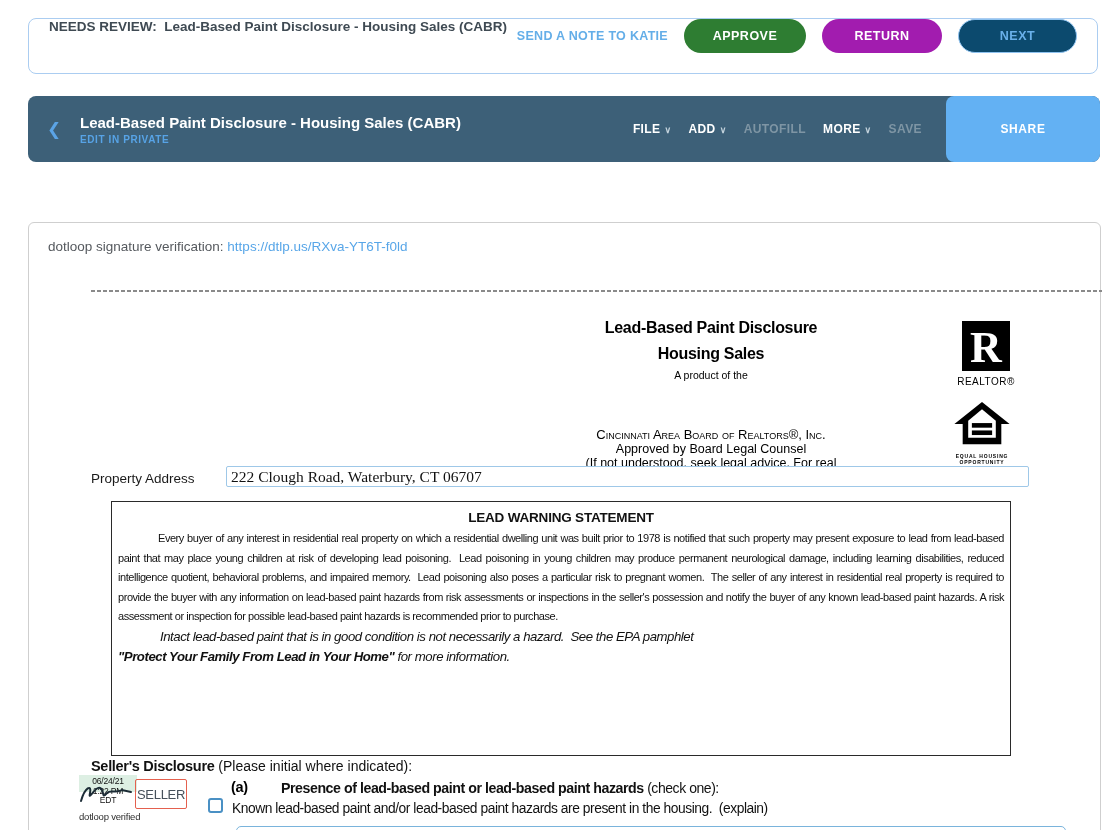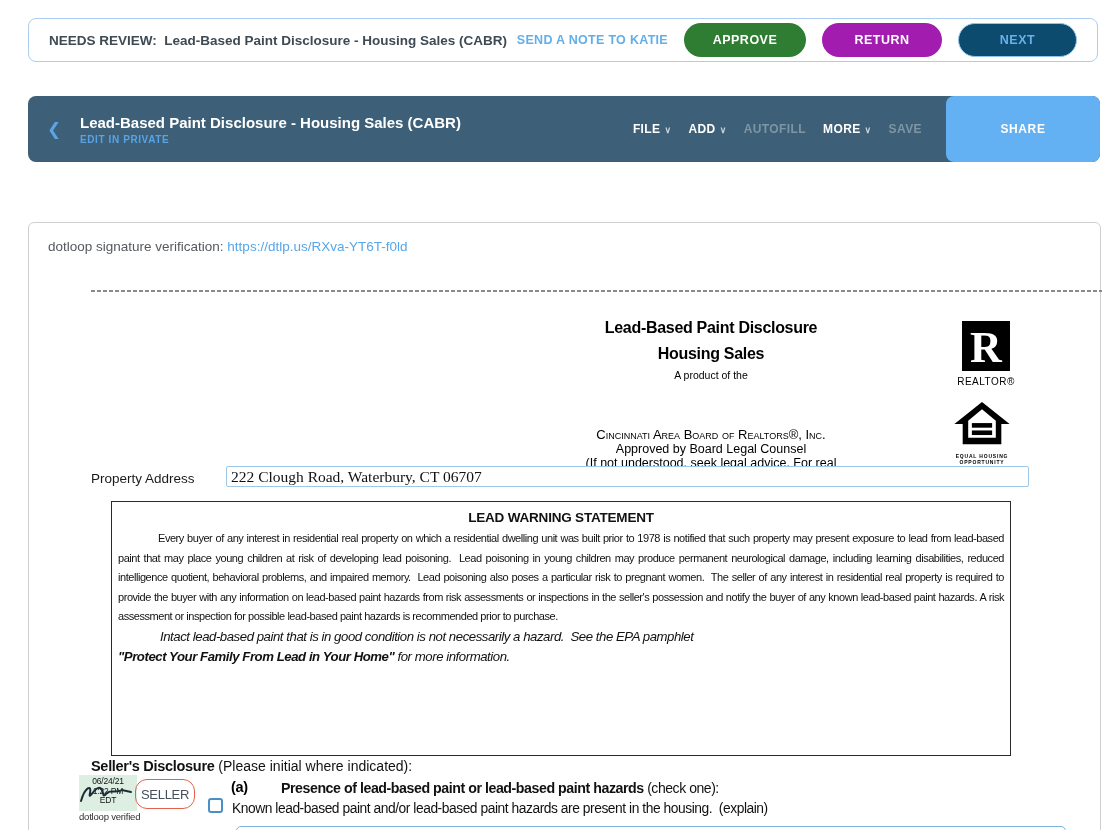--- a/index.html
+++ b/index.html
@@ -1,22 +1,22 @@
 <!DOCTYPE html>
 <html><head>
 <meta charset="utf-8">
 <style>
   * { margin:0; padding:0; box-sizing:border-box; }
   html,body { width:1107px; height:830px; overflow:hidden; background:#ffffff;
     font-family:"Liberation Sans", sans-serif; position:relative; }
 
   
-  .review-bar { position:absolute; left:28px; top:18px; width:1070px; height:44px;
+  .review-bar { position:absolute; left:28px; top:18px; width:1070px; height:56px;
     border:1px solid #abcdf1; border-radius:8px; background:#fff;
-    display:flex; align-items:center; padding:0 20px; }
+    display:flex; align-items:flex-start; padding:0 20px; }
   .review-title { font-size:13.5px; font-weight:bold; color:#3f4a53; flex:1; white-space:pre; }
   .review-actions { display:flex; align-items:center; gap:16px; }
   .link-btn { font-size:12.5px; font-weight:bold; color:#64aee8; letter-spacing:.3px; cursor:pointer; white-space:nowrap; }
   .pill { height:34px; border-radius:17px; font-size:12.5px; font-weight:bold; letter-spacing:.5px;
     display:flex; align-items:center; justify-content:center; cursor:pointer; border:none; }
   .pill.approve { background:#2e7d32; color:#fff; width:122px; }
   .pill.return  { background:#a21caf; color:#fff; width:120px; }
   .pill.next    { background:#0c4a6e; color:#69b0ea; width:119px; border:1px solid #90c3f0; }
 
   
@@ -70,27 +70,27 @@
     white-space:pre-wrap; text-indent:40px; }
   .warn-italic { font-size:13.2px; line-height:19.5px; letter-spacing:-0.45px; font-style:italic;
     padding-left:42px; white-space:pre-wrap; }
   .warn-bolditalic { font-size:13.2px; line-height:21px; letter-spacing:-0.45px; white-space:pre-wrap; }
   .warn-bolditalic b { font-style:italic; }
   .warn-bolditalic i { font-style:italic; }
 
   .sd-heading { position:absolute; left:62px; top:535px; font-size:14px; color:#111; white-space:pre; }
   .sd-heading b { font-size:14.5px; letter-spacing:-0.3px; }
 
-  .stamp { position:absolute; left:50px; top:552px; width:58px; height:36px;
+  .stamp { position:absolute; left:50px; top:552px; width:58px; height:17px;
     background:#ddefe3; text-align:center; font-size:8.5px; line-height:9.5px; color:#111;
     padding-top:2px; letter-spacing:-0.2px; cursor:pointer; }
   .stamp svg { position:absolute; left:-2px; top:6px; pointer-events:none; }
   .verified { position:absolute; left:50px; top:588px; font-size:9.5px; color:#2e2e2e; letter-spacing:-0.2px; }
-  .seller-tag { position:absolute; left:106px; top:556px; width:60px; height:30px;
-    border:1.5px solid #e4604e; border-radius:12px; display:flex; align-items:center; justify-content:center;
+  .seller-tag { position:absolute; left:106px; top:556px; width:52px; height:30px;
+    border:1.5px solid #e4604e; border-radius:2px; display:flex; align-items:center; justify-content:center;
     font-size:13px; color:#46505a; letter-spacing:-0.3px; }
 
   .item-a-index { position:absolute; left:202px; top:556px; font-size:14.5px; font-weight:bold; color:#000; letter-spacing:-0.3px; }
   .item-a-text { position:absolute; left:252px; top:557px; font-size:14px; color:#111;
     letter-spacing:-0.45px; white-space:pre; }
   .item-a-text b { font-size:14.2px; }
   .checkbox { position:absolute; left:179px; top:575px; width:15px; height:15px;
     border:2px solid #4a90c4; border-radius:3px; background:#fff; cursor:pointer; }
   .option-text { position:absolute; left:203px; top:578px; font-size:13.8px; color:#111;
     letter-spacing:-0.45px; white-space:pre; }

